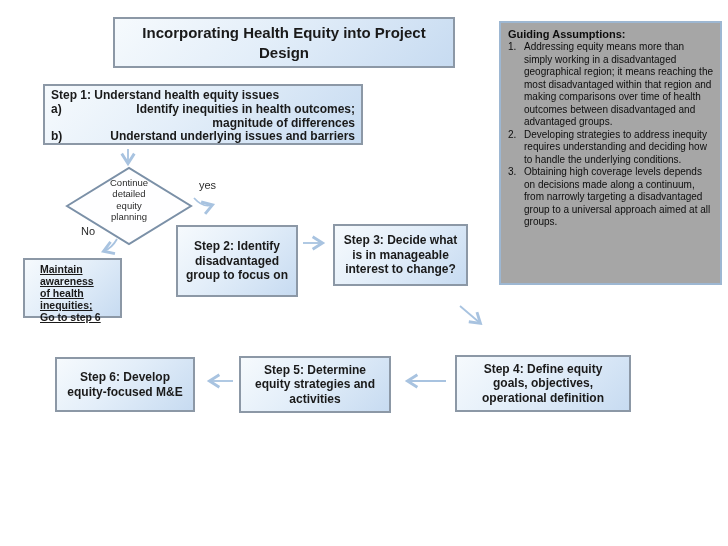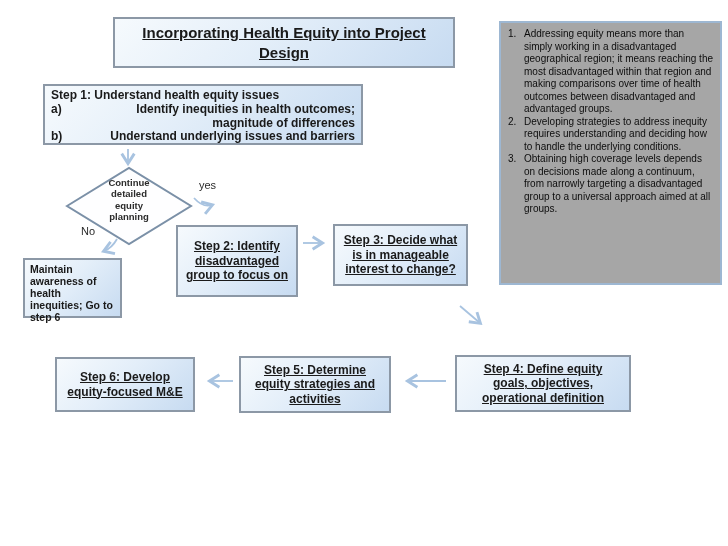--- a/index.html
+++ b/index.html
@@ -6,36 +6,36 @@
   .slide{
     position:relative;width:728px;height:546px;background:#ffffff;overflow:hidden;
     font-family:"Liberation Sans",sans-serif;color:#1a1a1a;
   }
   .box{
     position:absolute;box-sizing:border-box;
     background:linear-gradient(135deg,#f6fafd 0%,#e3eef9 45%,#c7dbf1 100%);
     border:2px solid #8c98a6;
     font-weight:700;color:#1a1a1a;
   }
-  .center-box{display:flex;align-items:center;justify-content:center;text-align:center;text-decoration:underline;}
+  .center-box{display:flex;align-items:center;justify-content:center;text-align:center;}
   .title-box{left:113px;top:17px;width:342px;height:51px;font-size:15px;line-height:1.3;padding:0 10px;}
   .step1-box{left:43px;top:84px;width:320px;height:61px;font-size:12px;line-height:1.15;padding:3px 6px;}
   .s1-item{display:flex;}
   .s1-marker{width:22px;flex:0 0 22px;}
   .s1-text{flex:1;text-align:right;}
-  .maintain-box{left:23px;top:258px;width:99px;height:60px;font-size:10.5px;line-height:1.15;padding:3px 5px;}
+  .maintain-box{left:23px;top:258px;width:99px;height:60px;font-size:10.5px;line-height:1.15;padding:3px 15px;text-decoration:underline;}
   .step2-box{left:176px;top:225px;width:122px;height:72px;font-size:12px;line-height:1.2;padding:2px 5px;}
   .step3-box{left:333px;top:224px;width:135px;height:62px;font-size:12px;line-height:1.2;padding:2px 5px;}
   .step4-box{left:455px;top:355px;width:176px;height:57px;font-size:12px;line-height:1.2;padding:2px 8px;}
   .step5-box{left:239px;top:356px;width:152px;height:57px;font-size:12px;line-height:1.2;padding:2px 5px;}
   .step6-box{left:55px;top:357px;width:140px;height:55px;font-size:12px;line-height:1.2;padding:2px 5px;}
   .diamond-svg{position:absolute;left:0;top:0;}
   .diamond-text{
     position:absolute;left:101px;top:177px;width:56px;text-align:center;
-    font-size:9.5px;line-height:1.2;color:#2b2b2b;font-weight:700;
+    font-size:9.5px;line-height:1.2;color:#2b2b2b;font-weight:400;
   }
   .branch-label{position:absolute;font-size:11px;color:#2b2b2b;font-weight:400;}
   .yes-label{left:199px;top:179px;}
   .no-label{left:71px;top:225px;padding-left:10px;}
   .guiding-panel{
     position:absolute;box-sizing:border-box;left:499px;top:21px;width:223px;height:264px;
     background:#a6a6a6;border:2px solid #9db7d2;padding:5px 7px 4px 7px;color:#0d0d0d;
   }
   .guiding-heading{font-size:11px;font-weight:700;margin-bottom:1px;}
   .guiding-list{margin:0;padding:0;list-style:none;counter-reset:gl;}
@@ -88,20 +88,21 @@
     <span>Step 4: Define equity goals, objectives, operational definition</span>
   </div>
   <div class="box center-box step5-box">
     <span>Step 5: Determine equity strategies and activities</span>
   </div>
   <div class="box center-box step6-box">
     <span>Step 6: Develop equity-focused M&amp;E</span>
   </div>
 
   <div class="guiding-panel">
+    <div class="guiding-heading">Guiding Assumptions:</div>
     <ol class="guiding-list">
       <li>
           <span>Addressing equity means more than simply working in a disadvantaged geographical region; it means reaching the most disadvantaged within that region and making comparisons over time of health outcomes between disadvantaged and advantaged groups.</span>
         </li>
       <li>
           <span>Developing strategies to address inequity requires understanding and deciding how to handle the underlying conditions.</span>
         </li>
       <li>
           <span>Obtaining high coverage levels depends on decisions made along a continuum, from narrowly targeting a disadvantaged group to a universal approach aimed at all groups.</span>
         </li>

